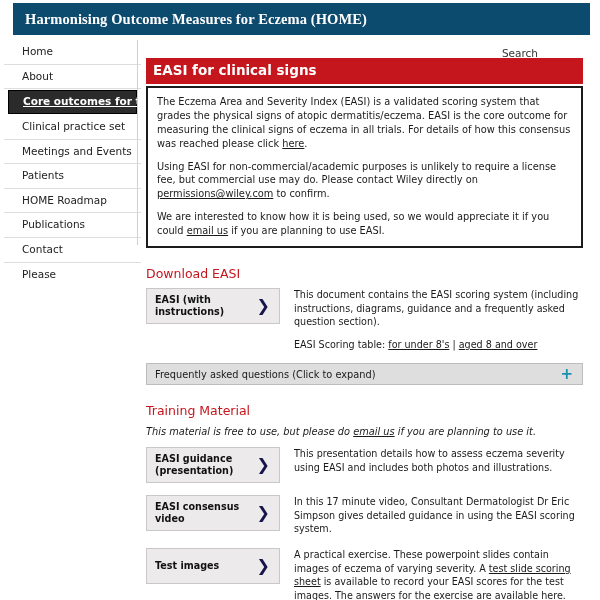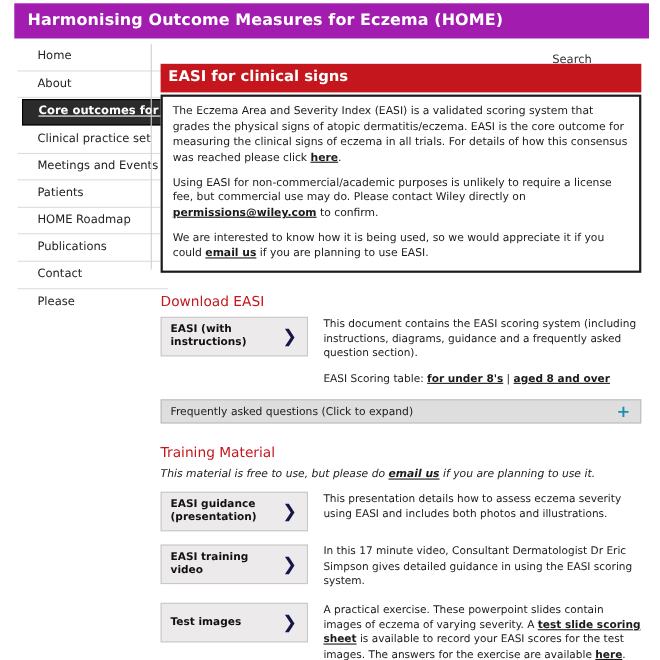--- a/index.html
+++ b/index.html
@@ -14,23 +14,24 @@
     position: relative;
     width: 600px; height: 600px;
     background: #ffffff;
   }
 
   
   .site-header {
     position: absolute;
     left: 13px; top: 3px;
     width: 577px; height: 32px;
-    background: #a21caf;
+    background: #0c4a6e;
     display: flex;
     align-items: center;
+    font-family: Liberation Serif, serif;
   }
   .site-header .site-title {
     color: #ffffff;
     font-size: 14.5px;
     font-weight: bold;
     padding-left: 12px;
     letter-spacing: 0.1px;
     white-space: nowrap;
   }
 
@@ -42,21 +43,21 @@
     text-align: center;
   }
   .search-label {
     font-size: 10.5px;
     color: #333;
   }
 
   
   .sidebar {
     position: absolute;
-    left: 16px; top: 40px;
+    left: 4px; top: 40px;
     width: 137px;
   }
   .nav-item {
     display: block;
     font-size: 10.5px;
     color: #222;
     padding: 5px 2px 5px 18px;
     border-bottom: 1px solid #dddddd;
     line-height: 1.3;
     white-space: nowrap;
@@ -105,21 +106,20 @@
     margin: 0 0 9px 0;
     font-size: 9.8px;
     line-height: 1.42;
     color: #1a1a1a;
   }
   .intro-box p:last-child { margin-bottom: 0; }
 
   a.ln {
     color: #1a1a1a;
     text-decoration: underline;
-    font-weight: bold;
   }
 
   
   .section-heading {
     color: #c4161c;
     font-size: 12.5px;
     font-weight: normal;
     margin: 18px 0 7px 0;
     line-height: 1.2;
   }
@@ -253,21 +253,21 @@
         <span>EASI guidance (presentation)</span>
         <span class="chev">❯</span>
       </div>
       <div class="res-desc">
         <p>This presentation details how to assess eczema severity using EASI and includes both photos and illustrations.</p>
       </div>
     </div>
 
     <div class="res-row">
       <div class="res-btn">
-        <span>EASI training video</span>
+        <span>EASI consensus video</span>
         <span class="chev">❯</span>
       </div>
       <div class="res-desc">
         <p>In this 17 minute video, Consultant Dermatologist Dr Eric Simpson gives detailed guidance in using the EASI scoring system.</p>
       </div>
     </div>
 
     <div class="res-row">
       <div class="res-btn">
         <span>Test images</span>

